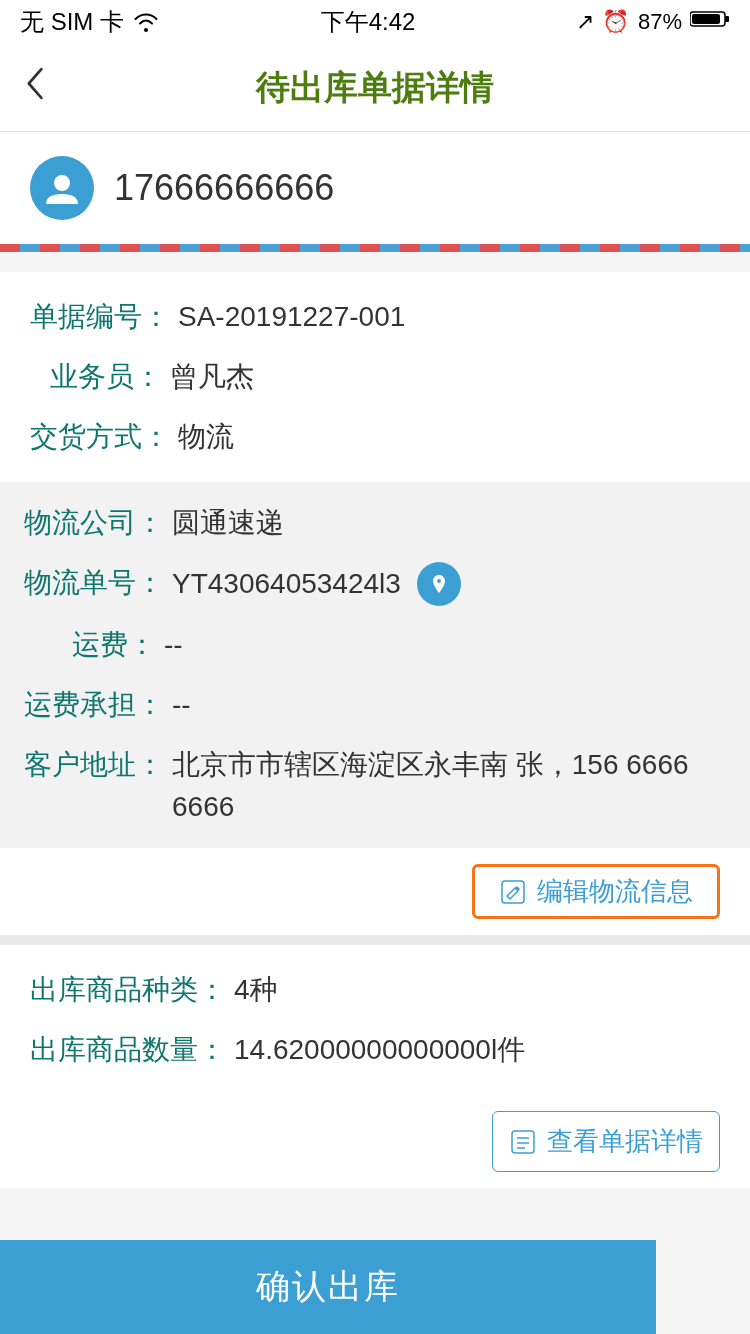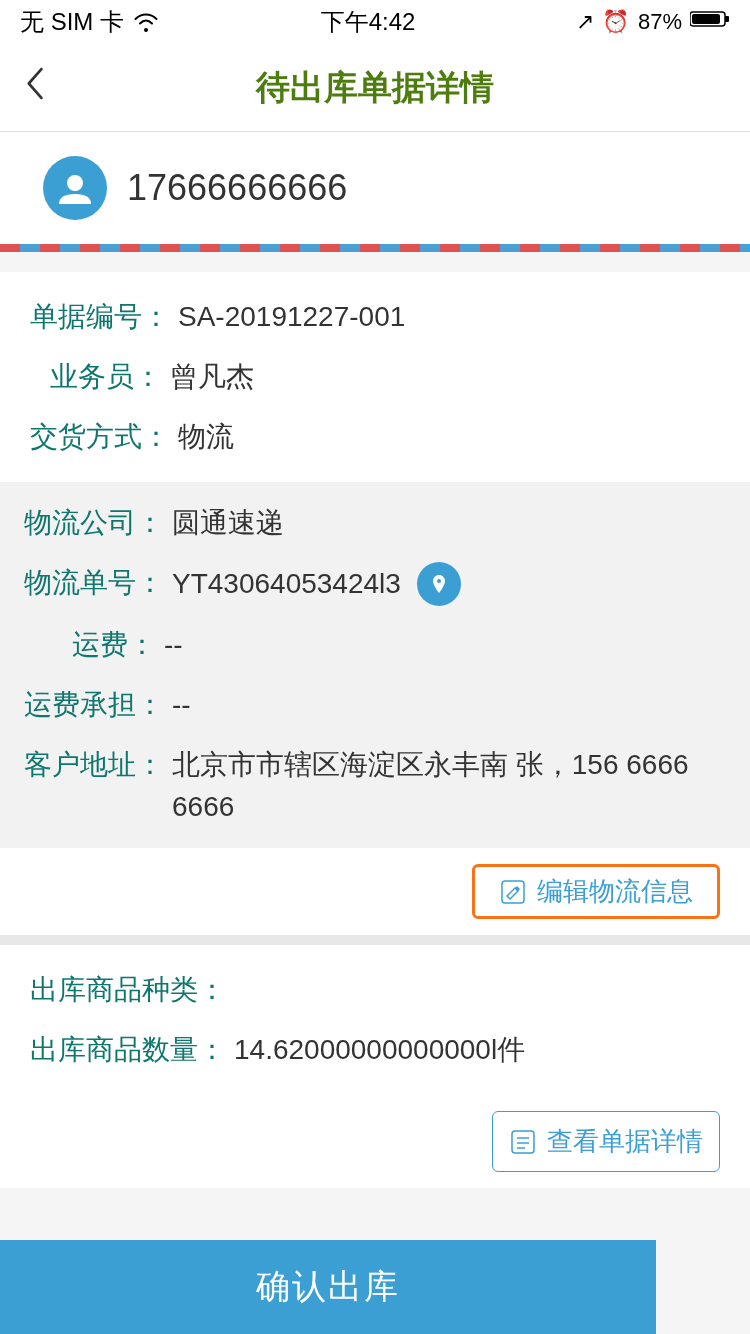--- a/index.html
+++ b/index.html
@@ -56,21 +56,21 @@
     }
 
     
     .content {
       padding-bottom: 120px;
     }
 
     
     .customer-header {
       background: #fff;
-      padding: 24px 43px;
+      padding: 24px 30px;
       display: flex;
       align-items: center;
       gap: 20px;
       border-bottom: none;
     }
     .customer-avatar {
       width: 64px;
       height: 64px;
       border-radius: 50%;
       background: #3b9fd4;
@@ -331,20 +331,21 @@
       </svg>
       <span>编辑物流信息</span>
     </button>
   </div>
 
   <div class="section-divider"></div>
 
   <div class="detail-section">
     <div class="info-row">
       <span class="info-label">出库商品种类：</span>
+      <span class="info-value">4种</span>
     </div>
     <div class="info-row">
       <span class="info-label">出库商品数量：</span>
       <span class="info-value">14.62000000000000l件</span>
     </div>
   </div>
 
   <div class="view-detail-btn-row">
     <button class="view-detail-btn">
       <svg width="28" height="28" viewBox="0 0 28 28">

